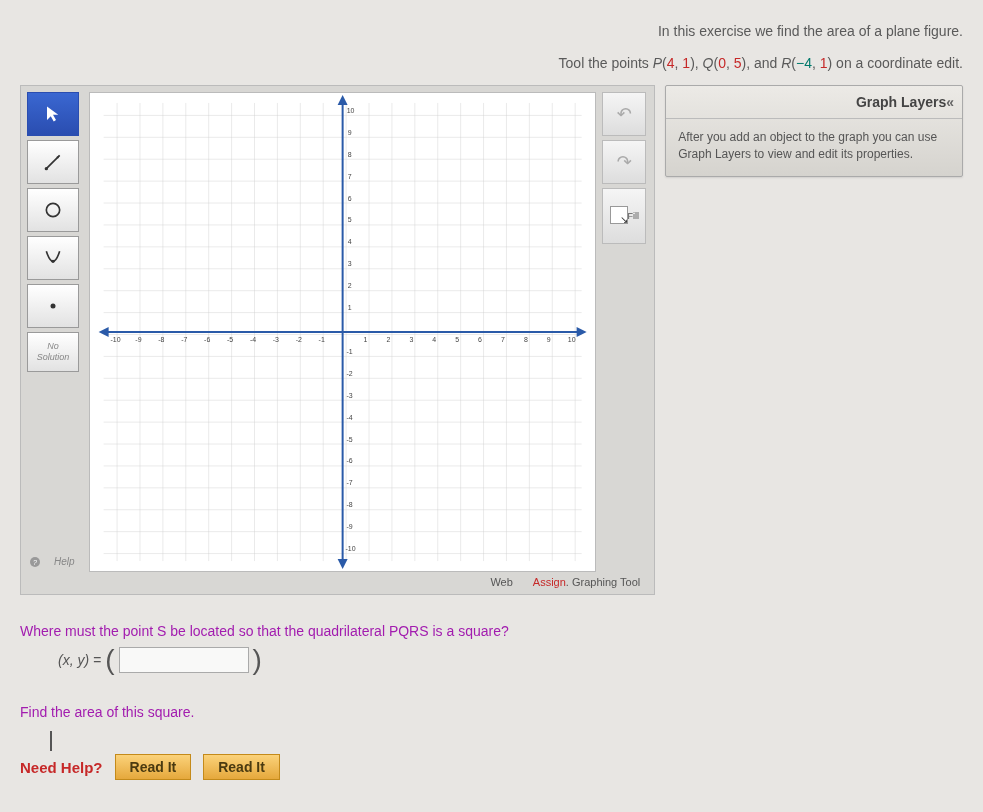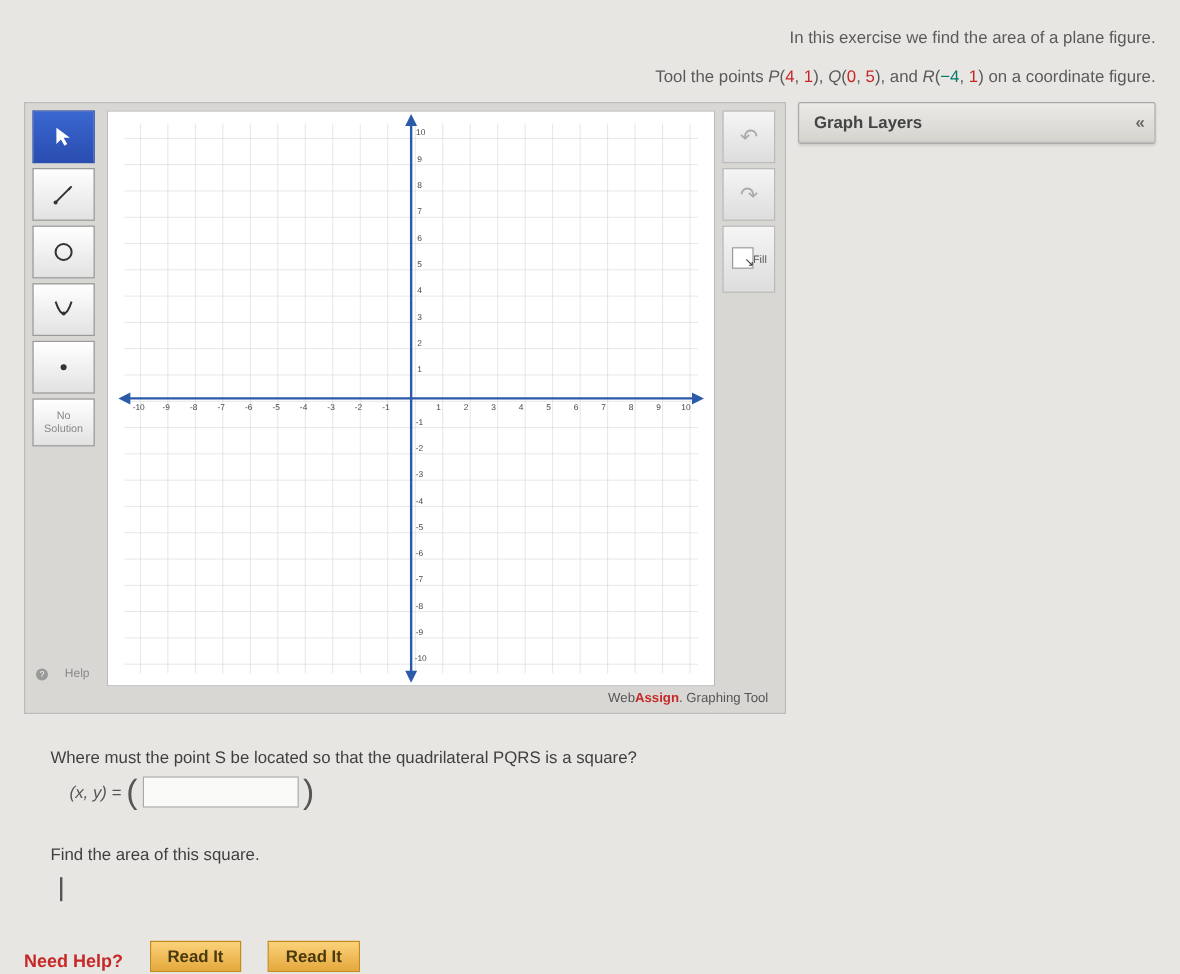--- a/index.html
+++ b/index.html
@@ -23,20 +23,21 @@
     border: 1px solid #bbb;
     background: #d8d7d4;
     padding: 6px;
     width: 640px;
     position: relative;
   }
   .graph-body { display: flex; gap: 4px; }
   .toolbox {
     display: flex; flex-direction: column; gap: 4px;
     width: 58px;
+    font-style: italic;
   }
   .tool {
     width: 52px; height: 44px;
     border: 1px solid #9a9a9a;
     background: linear-gradient(#fff,#e2e2e2);
     display: flex; align-items: center; justify-content: center;
     font-size: 18px;
     cursor: pointer;
   }
   .tool.active {
@@ -79,78 +80,77 @@
   .rtool.fill { height:56px; font-size:9px; color:#555;}
   .rtool.fill .box { width:18px; height:18px; border:1px solid #999; margin-bottom:2px; background:#fff; position:relative;}
   .rtool.fill .box::after { content:"↘"; position:absolute; font-size:10px; right:-2px; bottom:-2px; color:#333;}
 
   .branding {
     text-align: right;
     font-size: 11px;
     color: #555;
     padding: 4px 8px 0 0;
   }
-  .branding b { color:#c62828; font-weight:bold; }
+  .branding b { color:#c62828; font-weight:normal;padding-left:20px; }
 
   .layers-panel {
     border: 1px solid #aaa;
     background: linear-gradient(#eceae6,#d5d3ce);
     width: 300px;
     border-radius: 2px;
     box-shadow: 0 1px 2px rgba(0,0,0,0.1);
   }
   .layers-head {
-    display:flex; justify-content:space-between; align-items:center;
+    display:flex; justify-content:flex-end; align-items:center;
     padding: 8px 12px;
     font-weight:bold;
     border-bottom: 1px solid #bbb;
     color:#444;
   }
   .layers-body {
     padding: 10px 12px 14px 12px;
     font-size: 12px;
     color: #555;
     line-height:1.4;
   }
   .chev { color:#666; font-size:14px; letter-spacing:-4px; cursor:pointer; }
 
-  .q-text { margin-top: 24px; color:#404040; line-height:1.8;margin-left:22px;}
+  .q-text { margin-top: 24px; color:#a21caf; line-height:1.8;}
   .ans-row { display:flex; align-items:center; gap:4px; font-style: italic; color:#555;margin-left:38px;}
   .paren { font-size: 28px; font-weight:300; font-style:normal; color:#555;}
   .ans-input {
     width: 130px; height: 26px;
     border:1px solid #aaa;
     background:#f9f9f8;
     font-size:13px;
     padding: 0 4px;
   }
   .cursor-mark {
     display:inline-block; width:1px; height:20px; border-left:2px solid #555;
     margin: 6px 0 0 30px;
   }
 
   .need-help-row {
-    margin-top: 30px;
-    display:flex; align-items:flex-end; gap:22px;
+    display:flex; align-items:center; gap:12px;
   }
   .need-help-label { color:#c62828; font-weight:bold; font-size:15px;}
   .help-pill {
     border:1px solid #c48a1a;
     background: linear-gradient(#fbd27a,#e5a83c);
     font-size:14px; font-weight:bold; color:#4a3a10;
     padding: 4px 14px;
     cursor:pointer;
   }
 </style>
 </head>
 <body>
 
 <div class="instructions">In this exercise we find the area of a plane figure.</div>
 <div class="instructions">
-  <span>Tool the points </span><span class="italic">P</span><span>(<span class="red">4</span>, <span class="red">1</span>)</span>, <span class="italic">Q</span><span>(<span class="red">0</span>, <span class="red">5</span>)</span>, and <span class="italic">R</span><span>(<span class="teal">−4</span>, <span class="red">1</span>)</span><span> on a coordinate figure.</span>
+  <span>Tool the points </span><span class="italic">P</span><span>(<span class="red">4</span>, <span class="red">1</span>)</span>, <span class="italic">Q</span><span>(<span class="red">0</span>, <span class="red">5</span>)</span>, and <span class="italic">R</span><span>(<span class="teal">−4</span>, <span class="red">1</span>)</span><span> on a coordinate edit.</span>
 </div>
 
 <div class="graph-row">
   <div class="graph-widget">
     <div class="graph-body">
       <div class="toolbox">
         <div class="tool active">
           <svg width="18" height="18" viewBox="0 0 24 24" fill="#fff">
               <path d="M4 2 L4 20 L9 15 L13 22 L16 20 L12 13 L19 13 Z"></path>
             </svg>
@@ -262,20 +262,21 @@
     <div class="branding">
       <span>Web</span><b>Assign</b><span>. Graphing Tool</span>
     </div>
   </div>
 
   <div class="layers-panel">
     <div class="layers-head">
       <span>Graph Layers</span>
       <span class="chev">«</span>
     </div>
+    <div class="layers-body">After you add an object to the graph you can use Graph Layers to view and edit its properties.</div>
   </div>
 </div>
 
 <div class="q-text">
   <span>Where must the point </span><span class="italic">S</span><span> be located so that the quadrilateral </span><span class="italic">PQRS</span><span> is a square?</span>
 </div>
 
 <div class="ans-row">
   <span>(x, y) =</span>
   <span class="paren">(</span>

